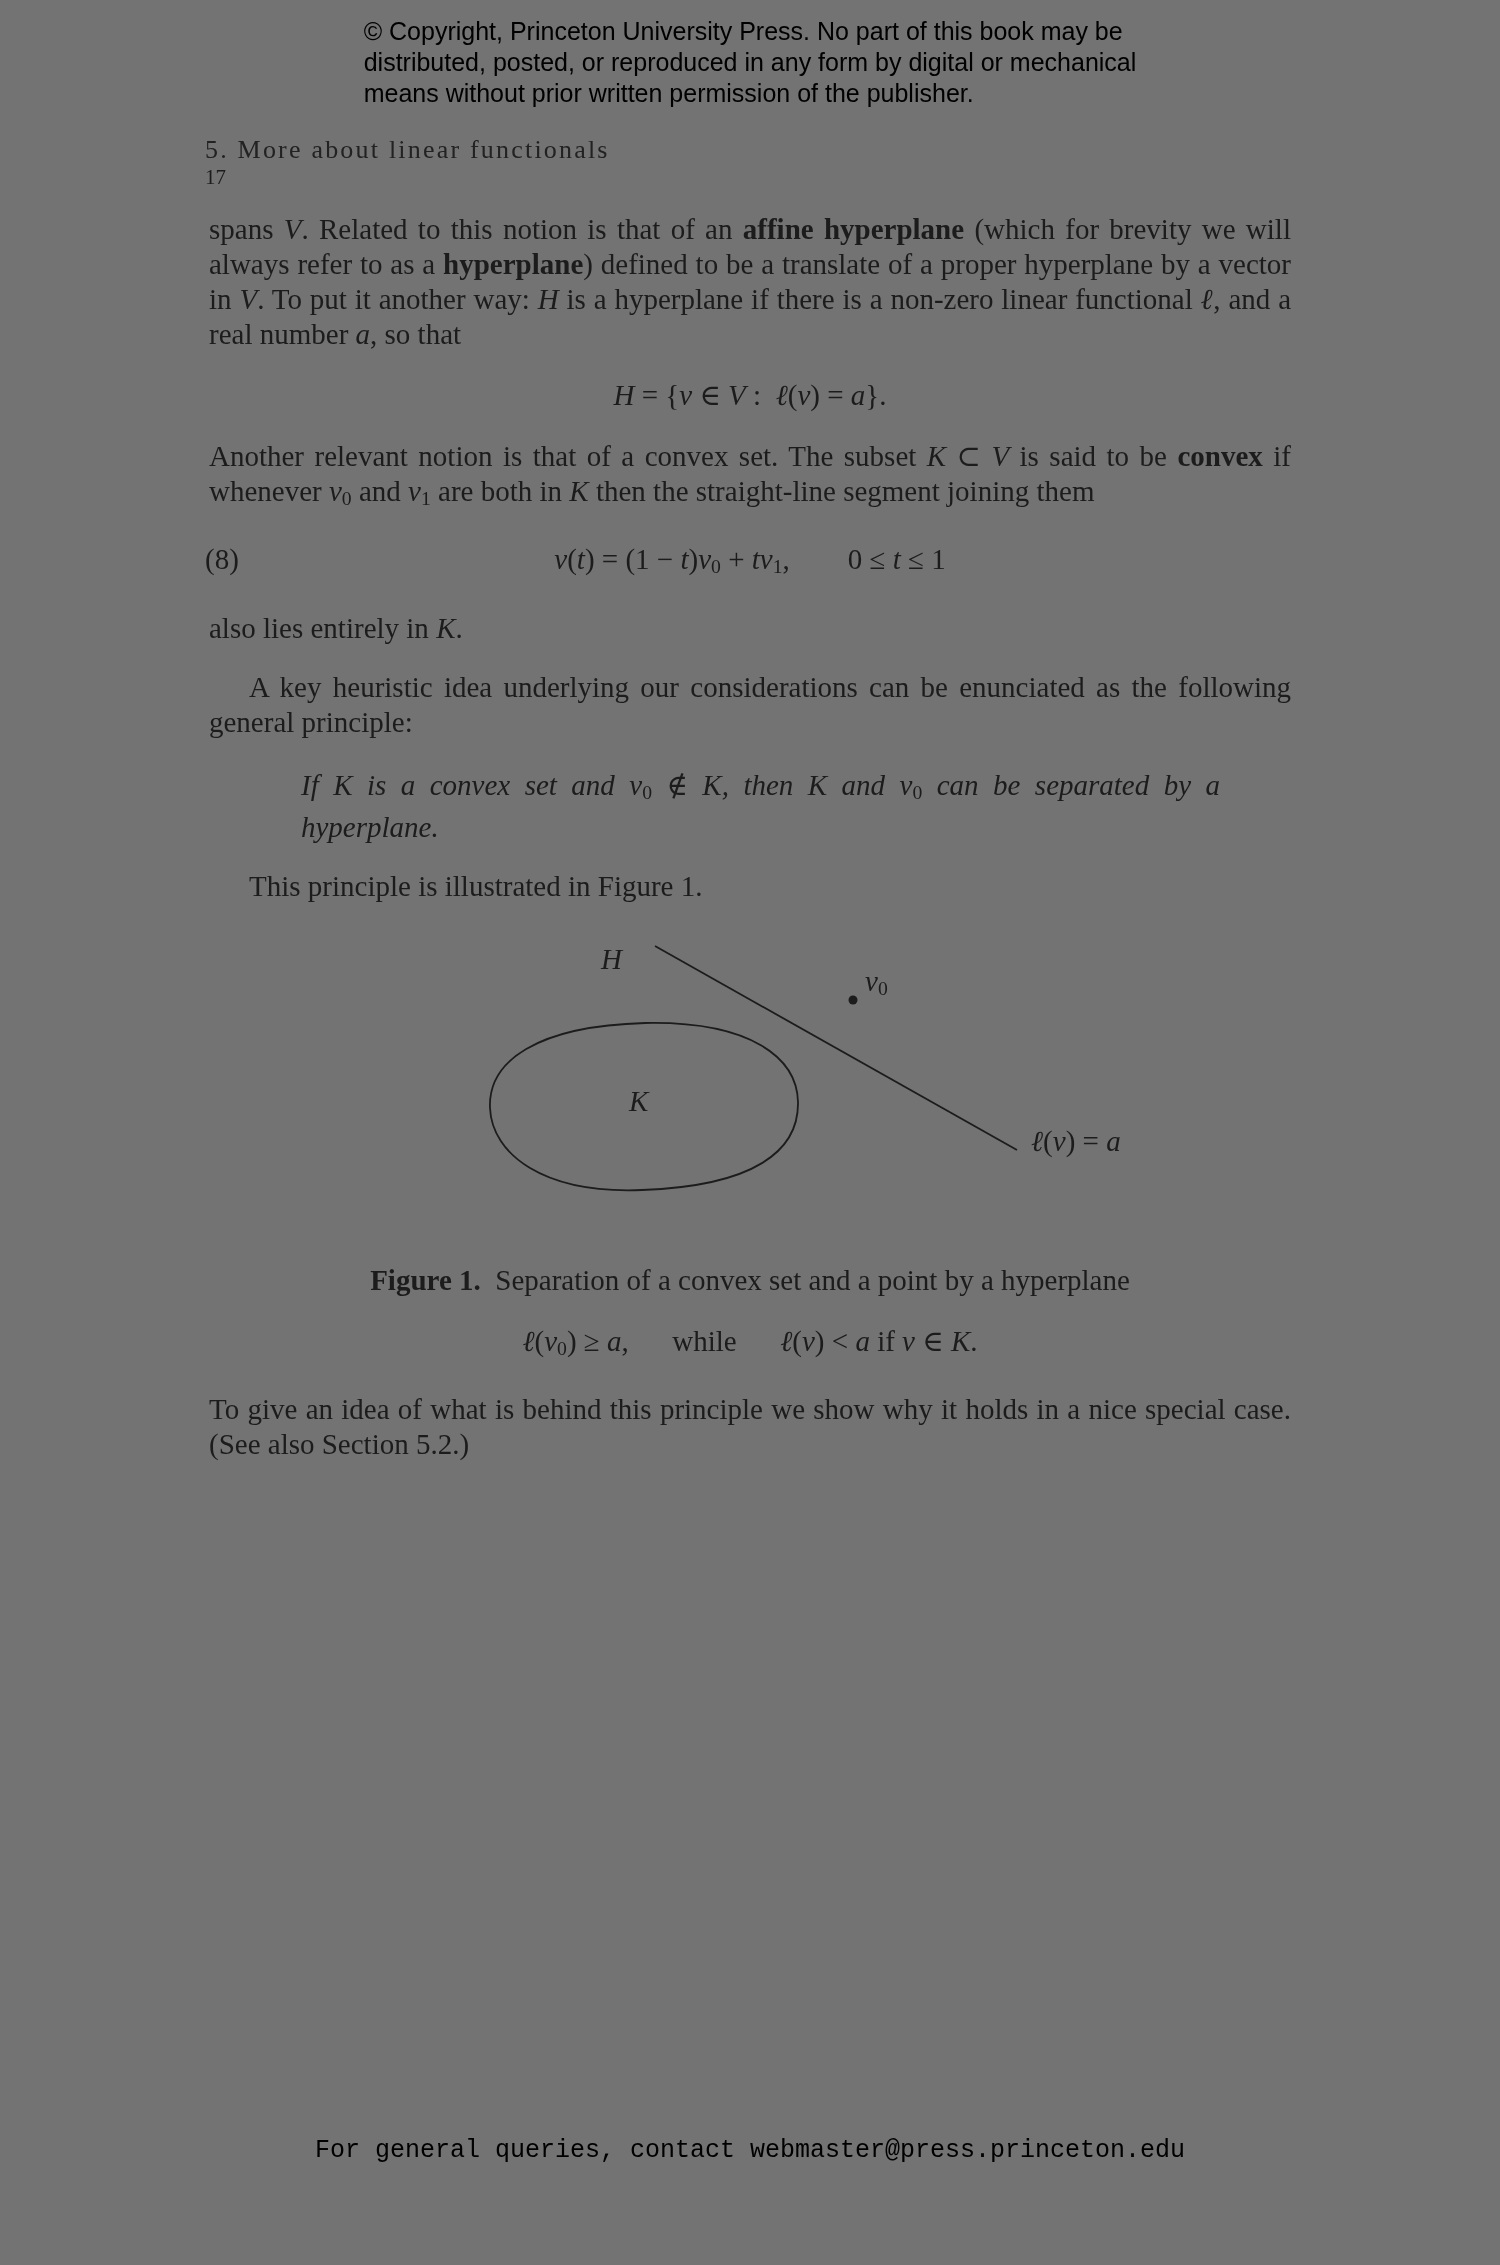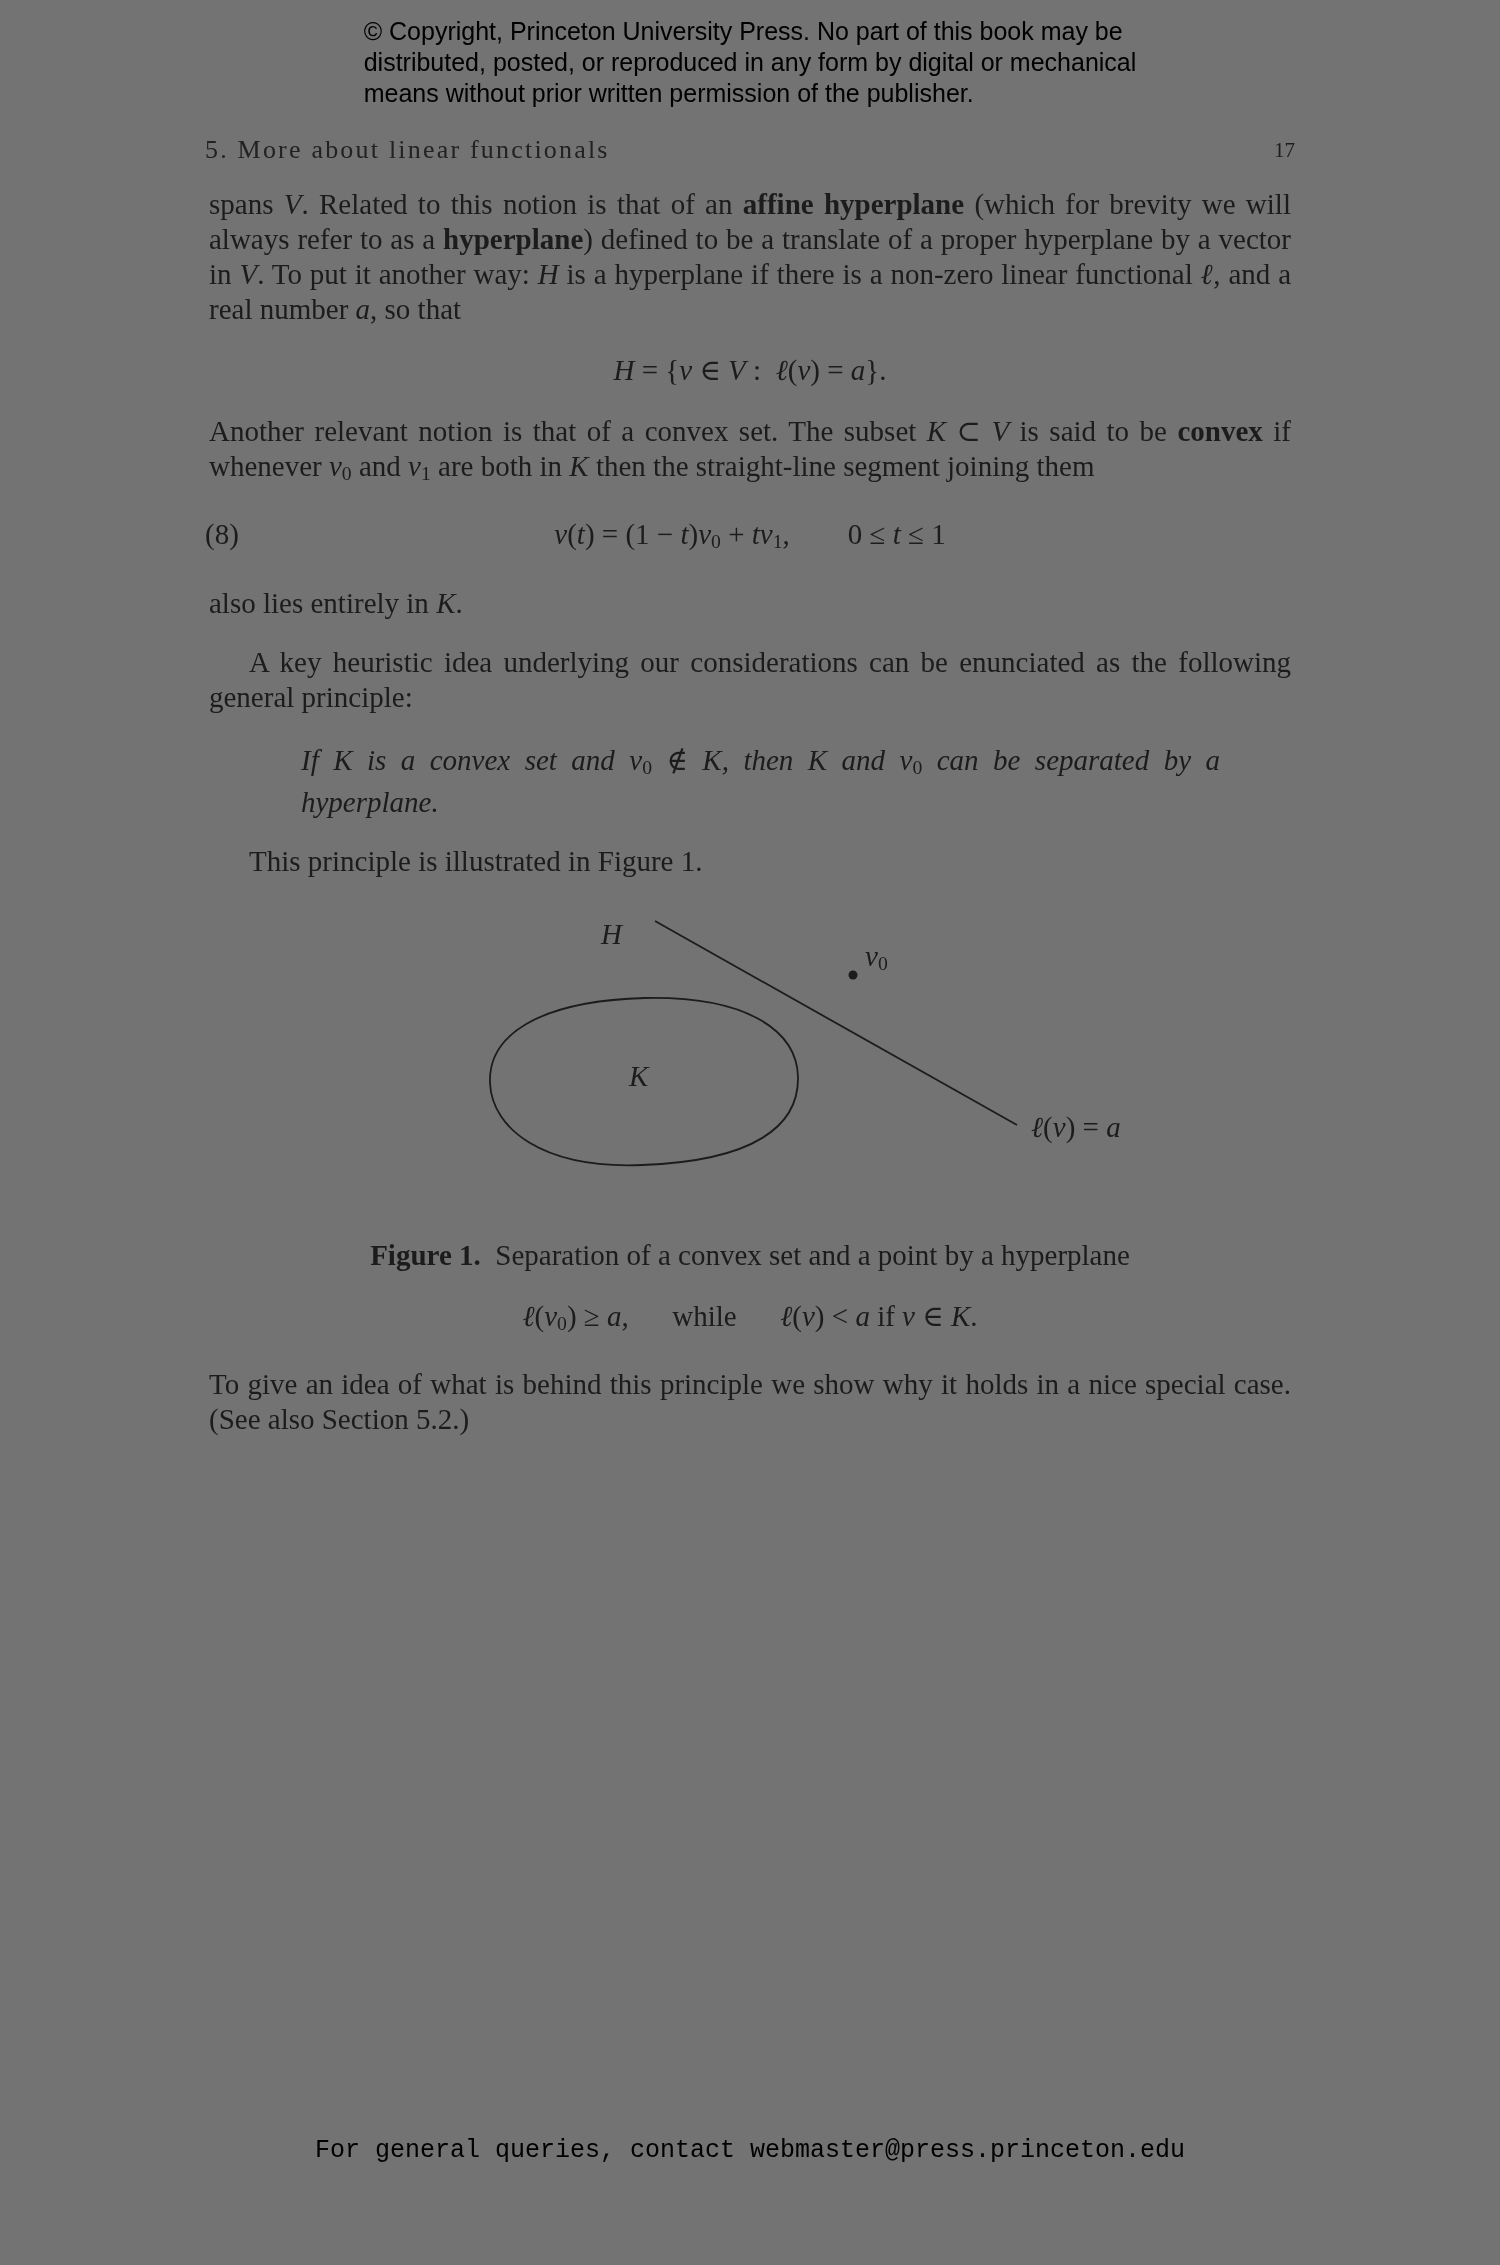--- a/index.html
+++ b/index.html
@@ -23,21 +23,22 @@
     font-size: 25px;
     line-height: 31px;
     color: #000;
   }
   
   .runhead {
     margin: 26px auto 0 auto;
     width: 1090px;
     display: flex;
     justify-content: space-between;
-    align-items: center;
+    align-items: flex-start;
+    flex-direction: column;
   }
   .runhead .section {
     font-size: 26px;
     letter-spacing: 2.2px;
     color: #222;
   }
   .runhead .pagenum {
     font-size: 21px;
     color: #1c1c1c;
   }
@@ -71,21 +72,21 @@
     position: relative;
     width: 1090px;
     height: 285px;
     margin-top: 34px;
   }
   .figure svg { position: absolute; left: 0; top: 0; }
   .fig-label { position: absolute; font-size: 29px; white-space: nowrap; }
   .label-H  { left: 396px; top: 4px; }
   .label-v0 { left: 660px; top: 26px; }
   .label-K  { left: 424px; top: 146px; }
-  .label-lv { left: 826px; top: 197px; }
+  .label-lv { left: 826px; top: 186px; }
   .caption {
     margin-top: 40px;
     text-align: center;
     font-size: 29px;
   }
   
   .footer {
     position: absolute;
     left: 0;
     right: 0;

